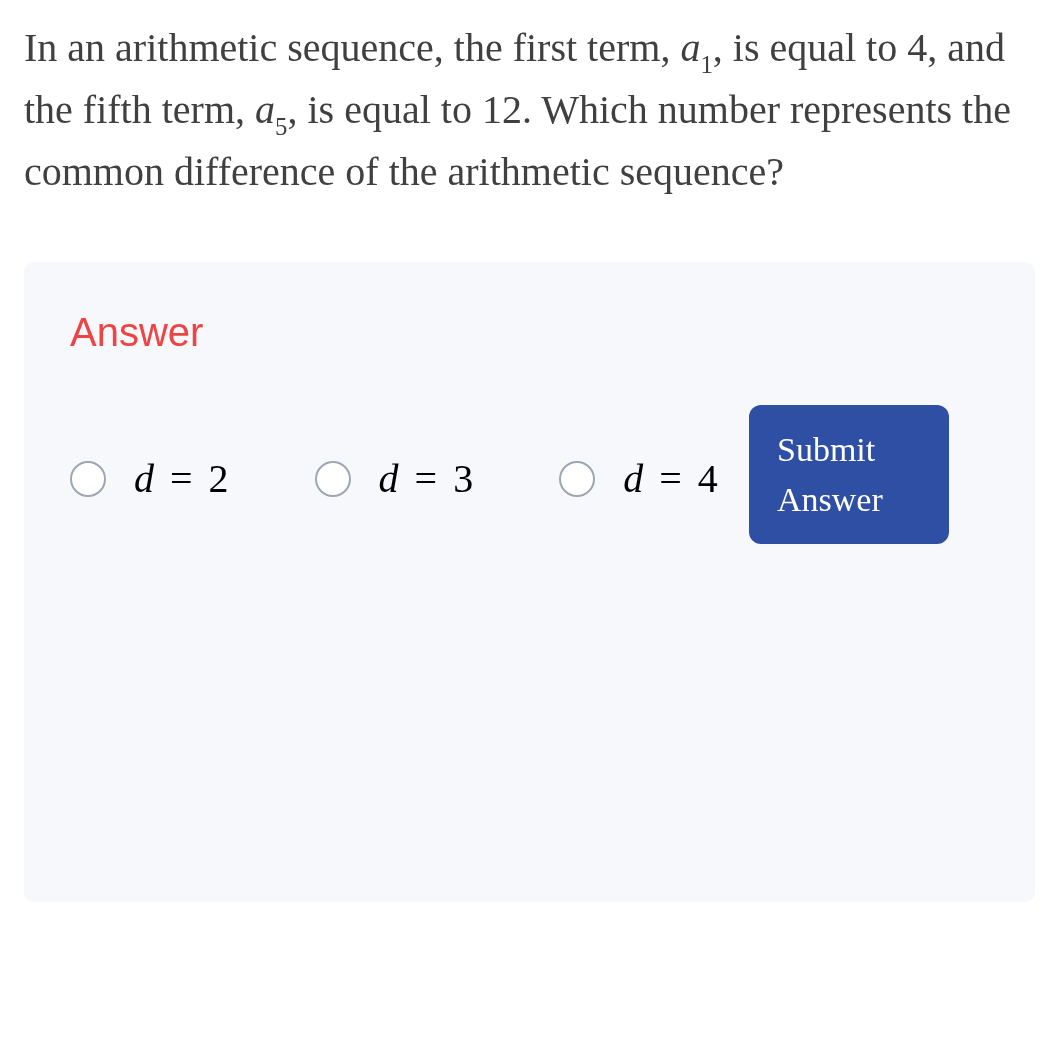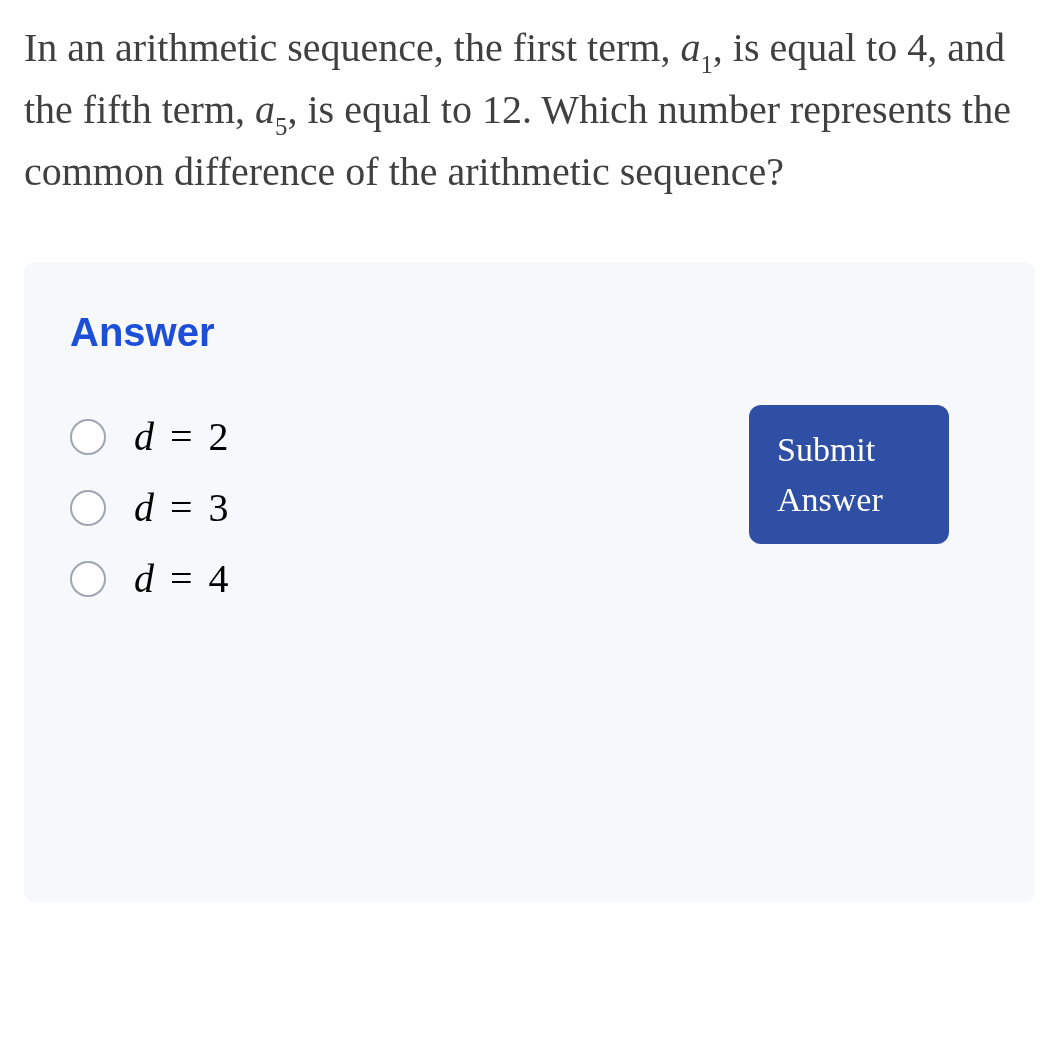--- a/index.html
+++ b/index.html
@@ -32,30 +32,30 @@
     .answer-panel {
       margin: 60px 24px 0 24px;
       background: #f6f8fc;
       border-radius: 10px;
       padding: 48px 46px 30px 46px;
       position: relative;
       min-height: 640px;
     }
     .answer-heading {
       font-family: 'Helvetica Neue', Arial, sans-serif;
-      font-weight: 700;
+      font-weight: 400;
       font-size: 40px;
-      color: #1d4ed8;
+      color: #ef4444;
       margin-bottom: 58px;
     }
     .options-wrap { display: flex; }
     .options {
       display: flex;
-      flex-direction: column;
-      gap: 24px;
+      flex-direction: row;
+      gap: 86px;
       flex: 1;
     }
     .option {
       display: flex;
       align-items: center;
       gap: 28px;
       cursor: pointer;
     }
     .radio {
       width: 36px;

